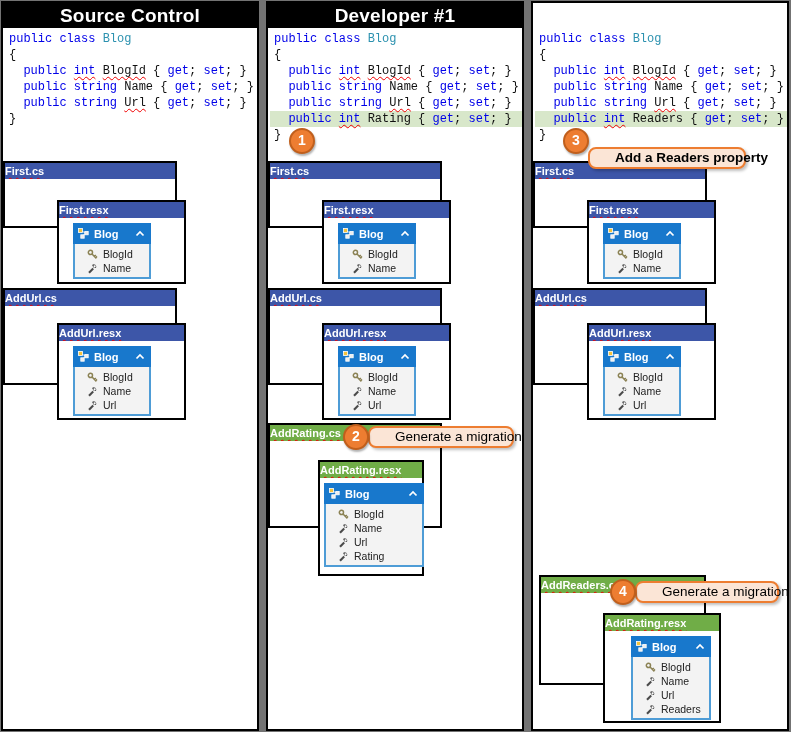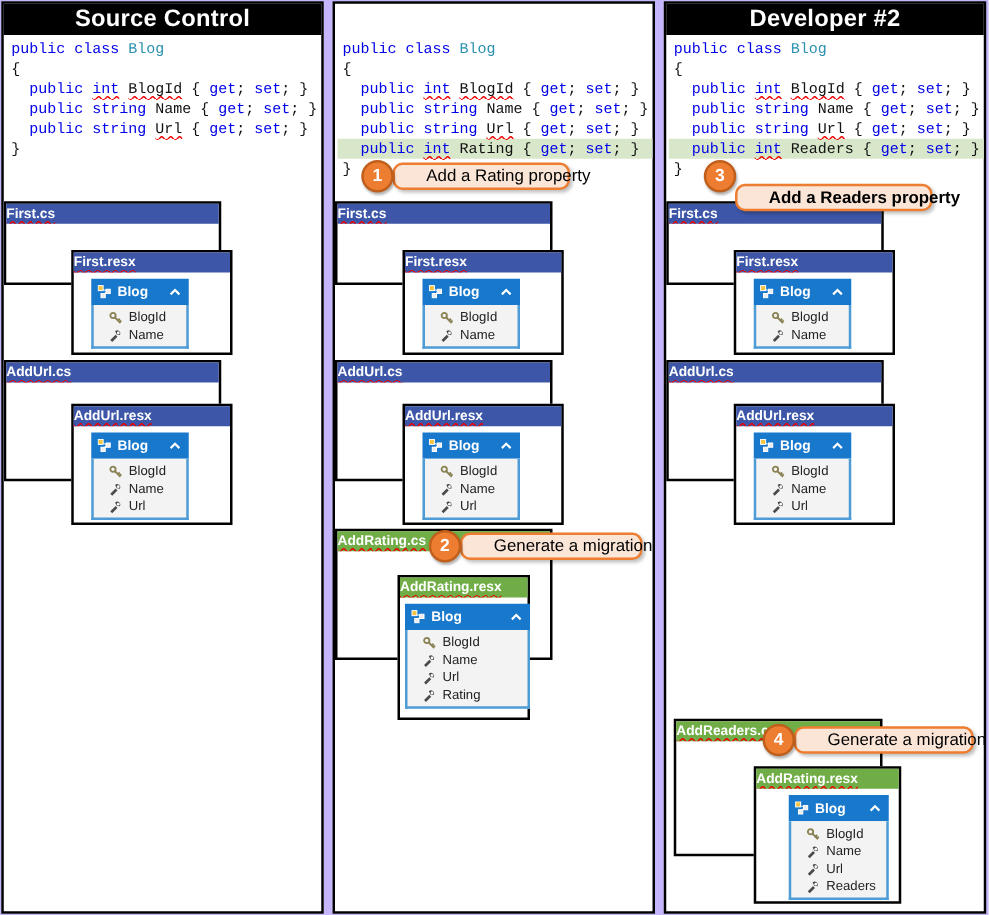--- a/index.html
+++ b/index.html
@@ -1,16 +1,16 @@
 <!DOCTYPE html>
 <html style="--bar-blue: #3D56A8; --bar-green: #70AD47; --tbl-blue: #1878CC; --tbl-border: #4E9CD6; --hl-green: #D8E7CA; --co-orange: #ED7D31; --co-fill: #FBE5D6; --kw: #0000E8; --ty: #2B91AF; --str: #C00000;"><head>
 <meta charset="utf-8">
 <style>
   html,body{margin:0;padding:0;background:#fff;}
-  #canvas{position:relative;width:791px;height:732px;background:#c4b5fd;
+  #canvas{position:relative;width:791px;height:732px;background:#737373;
           font-family:"Liberation Sans",sans-serif;overflow:hidden;}
   .column{position:absolute;top:1px;width:258px;height:730px;border:2px solid #000;
           background:#fff;box-sizing:border-box;}
   .col-header{height:25px;background:#000;color:#fff;text-align:center;
           font-weight:bold;font-size:19px;line-height:25px;letter-spacing:.2px;}
   .code-block{position:absolute;left:2px;top:28px;right:0;}
   .code-line{height:16px;line-height:16px;font-family:"Liberation Mono",monospace;
           font-size:12px;white-space:pre;padding-left:4px;color:#111;}
   .code-line.hl{background:var(--hl-green);}
   .c-kw{color:var(--kw);margin-top:20px;} .c-ty{color:var(--ty);} .c-str{color:var(--str);}
@@ -156,20 +156,21 @@
                   <circle cx="7.6" cy="3.3" r="1.1" fill="#fff"></circle>
                 </svg>
               </span>
               <span>Url</span>
             </div>
           </div>
         </div>
       </div>
     </div>
     <div class="column" style="left: 266px;">
+      <div class="col-header"><span>Developer #1</span></div>
       <div class="code-block">
         <div class="code-line"><span class="c-kw ">public</span><span> </span><span class="c-kw ">class</span><span> </span><span class="c-ty ">Blog</span></div>
         <div class="code-line"><span>{</span></div>
         <div class="code-line"><span>  </span><span class="c-kw ">public</span><span> </span><span class="c-kw sq">int</span><span> </span><span class="sq">BlogId</span><span> { </span><span class="c-kw ">get</span><span>; </span><span class="c-kw ">set</span><span>; }</span></div>
         <div class="code-line"><span>  </span><span class="c-kw ">public</span><span> </span><span class="c-kw ">string</span><span> </span><span>Name</span><span> { </span><span class="c-kw ">get</span><span>; </span><span class="c-kw ">set</span><span>; }</span></div>
         <div class="code-line"><span>  </span><span class="c-kw ">public</span><span> </span><span class="c-kw ">string</span><span> </span><span class="sq">Url</span><span> { </span><span class="c-kw ">get</span><span>; </span><span class="c-kw ">set</span><span>; }</span></div>
         <div class="code-line hl"><span>  </span><span class="c-kw ">public</span><span> </span><span class="c-kw sq">int</span><span> </span><span>Rating</span><span> { </span><span class="c-kw ">get</span><span>; </span><span class="c-kw ">set</span><span>; }</span></div>
         <div class="code-line"><span>}</span></div>
       </div>
       <div class="window" style="left: 0px; top: 158px; width: 174px; height: 67px; z-index: 10;">
@@ -341,27 +342,25 @@
                   <path d="M2 9.8 L6.2 5.6" stroke="#4a4a4a" stroke-width="2.1"></path>
                   <path d="M5.1 1.9 a2.5 2.5 0 0 1 3.9 3.0 L6.4 4.6 Z" fill="#4a4a4a"></path>
                   <circle cx="7.6" cy="3.3" r="1.1" fill="#fff"></circle>
                 </svg>
               </span>
               <span>Rating</span>
             </div>
           </div>
         </div>
       </div>
-      <div class="callout-box" style="left: 46px; top: 127px; width: 142px;"><span>Add a Rating property</span></div>
       <div class="callout-badge" style="left: 21px; top: 125px;"><span>1</span></div>
       <div class="callout-box" style="left: 100px; top: 423px; width: 146px;"><span>Generate a migration</span></div>
       <div class="callout-badge" style="left: 75px; top: 421px;"><span>2</span></div>
     </div>
     <div class="column" style="left: 531px;">
-      <div class="col-header"><span>Developer #2</span></div>
       <div class="code-block">
         <div class="code-line"><span class="c-kw ">public</span><span> </span><span class="c-kw ">class</span><span> </span><span class="c-ty ">Blog</span></div>
         <div class="code-line"><span>{</span></div>
         <div class="code-line"><span>  </span><span class="c-kw ">public</span><span> </span><span class="c-kw sq">int</span><span> </span><span class="sq">BlogId</span><span> { </span><span class="c-kw ">get</span><span>; </span><span class="c-kw ">set</span><span>; }</span></div>
         <div class="code-line"><span>  </span><span class="c-kw ">public</span><span> </span><span class="c-kw ">string</span><span> </span><span>Name</span><span> { </span><span class="c-kw ">get</span><span>; </span><span class="c-kw ">set</span><span>; }</span></div>
         <div class="code-line"><span>  </span><span class="c-kw ">public</span><span> </span><span class="c-kw ">string</span><span> </span><span class="sq">Url</span><span> { </span><span class="c-kw ">get</span><span>; </span><span class="c-kw ">set</span><span>; }</span></div>
         <div class="code-line hl"><span>  </span><span class="c-kw ">public</span><span> </span><span class="c-kw sq">int</span><span> </span><span>Readers</span><span> { </span><span class="c-kw ">get</span><span>; </span><span class="c-kw ">set</span><span>; }</span></div>
         <div class="code-line"><span>}</span></div>
       </div>
       <div class="window" style="left: 0px; top: 158px; width: 174px; height: 67px; z-index: 10;">

